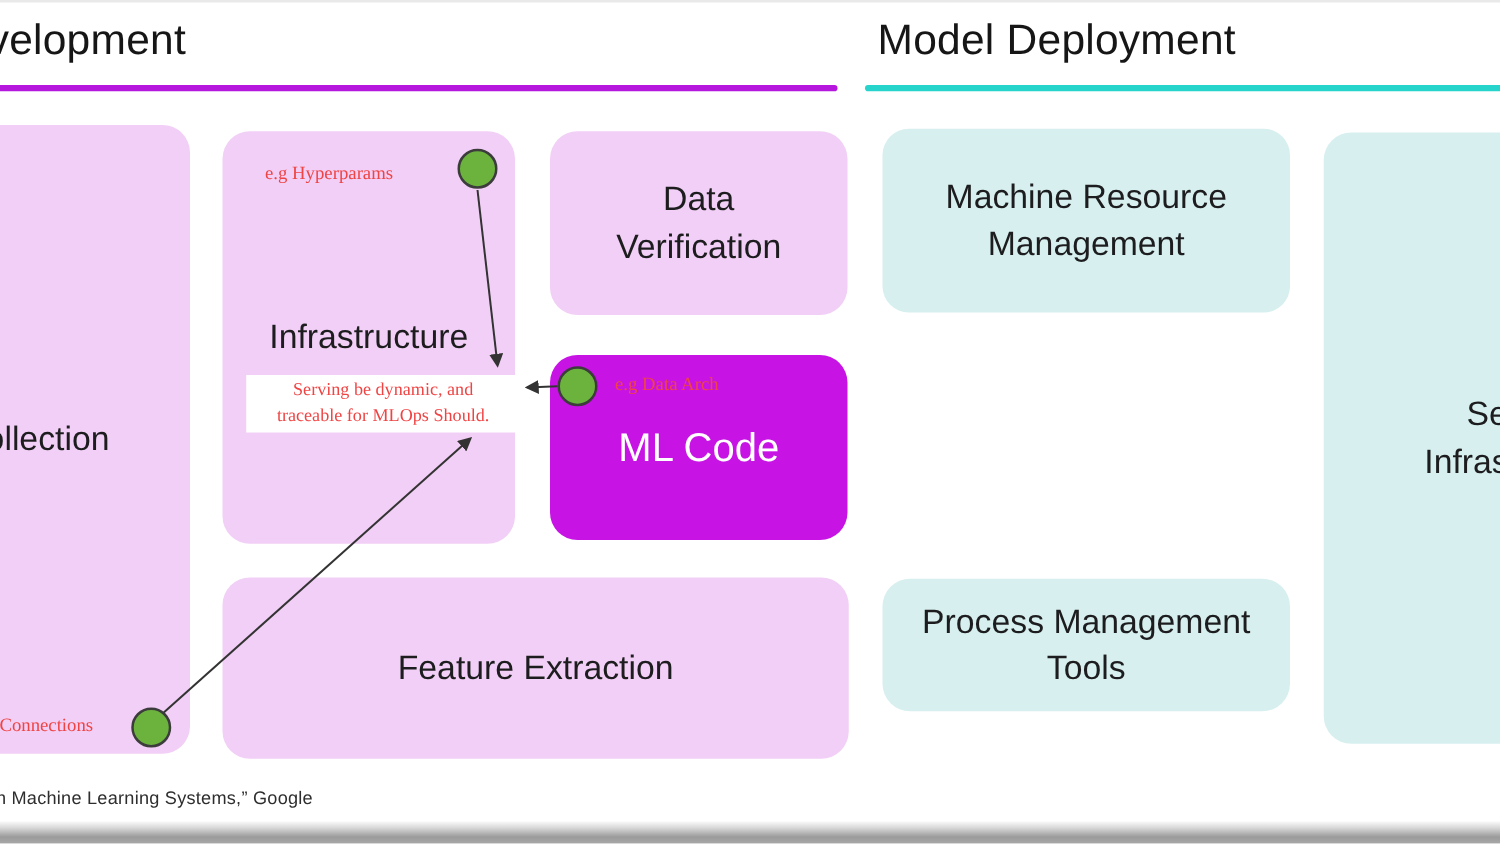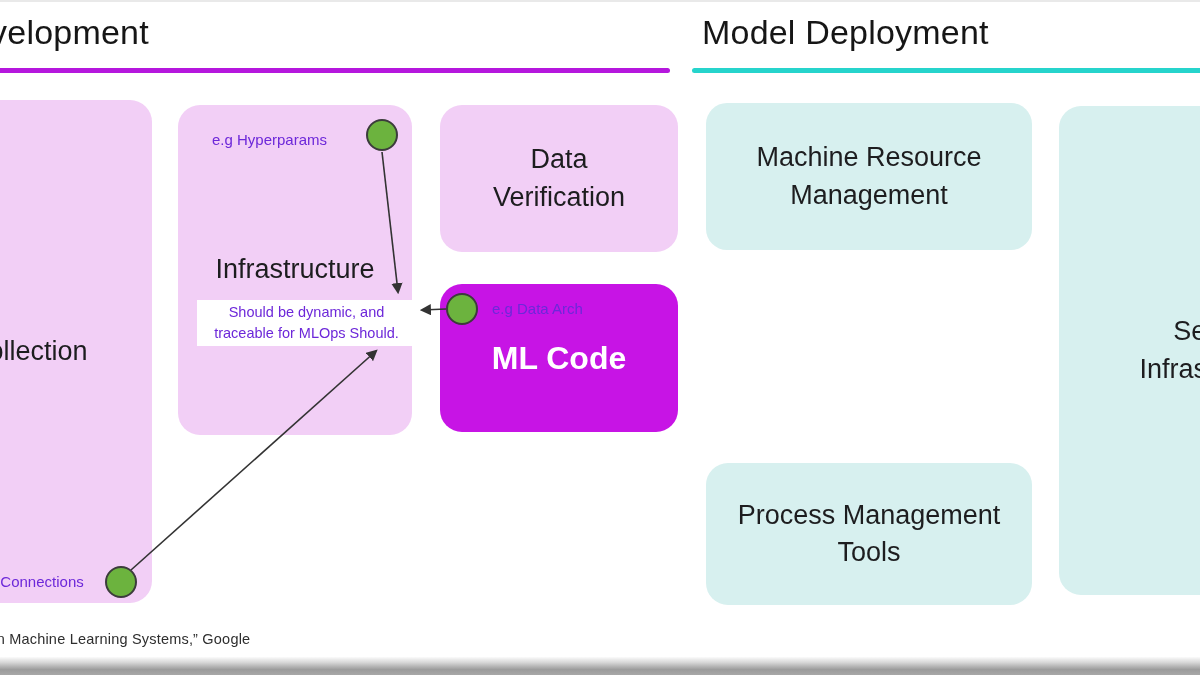--- a/index.html
+++ b/index.html
@@ -21,30 +21,30 @@
   .rule-dep{left:692px;width:540px;background:var(--cyan-line,#26d4cc);}
   
   .box{border-radius:22px;display:flex;align-items:center;justify-content:center;text-align:center;}
   .pink{background:var(--pink,#f2cff6);}
   .cyanbox{background:var(--cyan,#d7f0ef);}
   .box-label{font-size:27px;line-height:1.38;color:#1d1d1f;}
   .b-collection{left:-160px;top:100px;width:312px;height:503px;}
   .b-config{left:178px;top:105px;width:234px;height:330px;}
   .b-dataver{left:440px;top:105px;width:238px;height:147px;}
   .b-dataver .box-label{max-width:170px;}
-  .b-mlcode{left:440px;top:284px;width:238px;height:148px;background:var(--magenta,#c714e5);font-weight:bold;}
+  .b-mlcode{left:440px;top:284px;width:238px;height:148px;background:var(--magenta,#c714e5);}
   .b-mlcode .box-label{color:#fff;font-size:32px;}
   .b-featext{left:178px;top:462px;width:501px;height:145px;}
   .b-mrm{left:706px;top:103px;width:326px;height:147px;border-radius:21px;}
   .b-analysis{left:706px;top:285px;width:326px;height:147px;}
-  .b-pmt{left:706px;top:463px;width:326px;height:142px;}
+  .b-pmt{left:706px;top:463px;width:326px;height:106px;}
   .b-serving{left:1059px;top:106px;width:320px;height:489px;}
   .b-serving .box-label{max-width:220px;}
   
-  .comic{font-family:Liberation Sans, sans-serif;font-size:15px;font-weight:500;color:#6d28d9;white-space:nowrap;}
+  .comic{font-family:Liberation Serif, serif;font-size:15px;font-weight:500;color:#ef4444;white-space:nowrap;}
   .a-hyper{left:212px;top:131px;}
   .a-arch{left:492px;top:300px;}
   .a-conn{left:-8px;top:573px;}
   .note{
     left:197px;top:300px;width:219px;height:46px;background:#fff;
     display:flex;flex-direction:column;align-items:center;justify-content:center;z-index:5;
   }
   .note .comic{font-size:14.5px;line-height:1.42;}
   
   .dot{width:32px;height:32px;border-radius:50%;background:var(--green-dot,#6cb33e);
@@ -78,40 +78,43 @@
   </div>
 
   <div class="abs box pink b-dataver">
     <span class="box-label">Data Verification</span>
   </div>
 
   <div class="abs box b-mlcode">
     <span class="box-label">ML Code</span>
   </div>
 
+  <div class="abs box pink b-featext">
+    <span class="box-label">Feature Extraction</span>
+  </div>
 
   <div class="abs box cyanbox b-mrm">
     <span class="box-label">Machine Resource Management</span>
   </div>
 
 
   <div class="abs box cyanbox b-pmt">
     <span class="box-label">Process Management Tools</span>
   </div>
 
   <div class="abs box cyanbox b-serving">
     <span class="box-label">Serving Infrastructure</span>
   </div>
 
   <div class="abs comic a-hyper">e.g Hyperparams</div>
   <div class="abs comic a-arch">e.g Data Arch</div>
   <div class="abs comic a-conn">, Connections</div>
 
   <div class="abs note">
-    <span class="comic">Should be dynamic, and</span>
+    <span class="comic">Serving be dynamic, and</span>
     <span class="comic">traceable for MLOps Should.</span>
   </div>
 
   <svg id="arrows" class="abs" viewBox="0 0 1200 675" xmlns="http://www.w3.org/2000/svg">
     <defs>
       <marker id="ah" viewBox="0 0 10 10" refX="8" refY="5" markerWidth="7" markerHeight="7" orient="auto">
         <path d="M0,0 L10,5 L0,10 z" fill="#333333"></path>
       </marker>
     </defs>
     <line x1="382" y1="152" x2="398" y2="292" stroke="#333333" stroke-width="1.6" marker-end="url(#ah)"></line>

